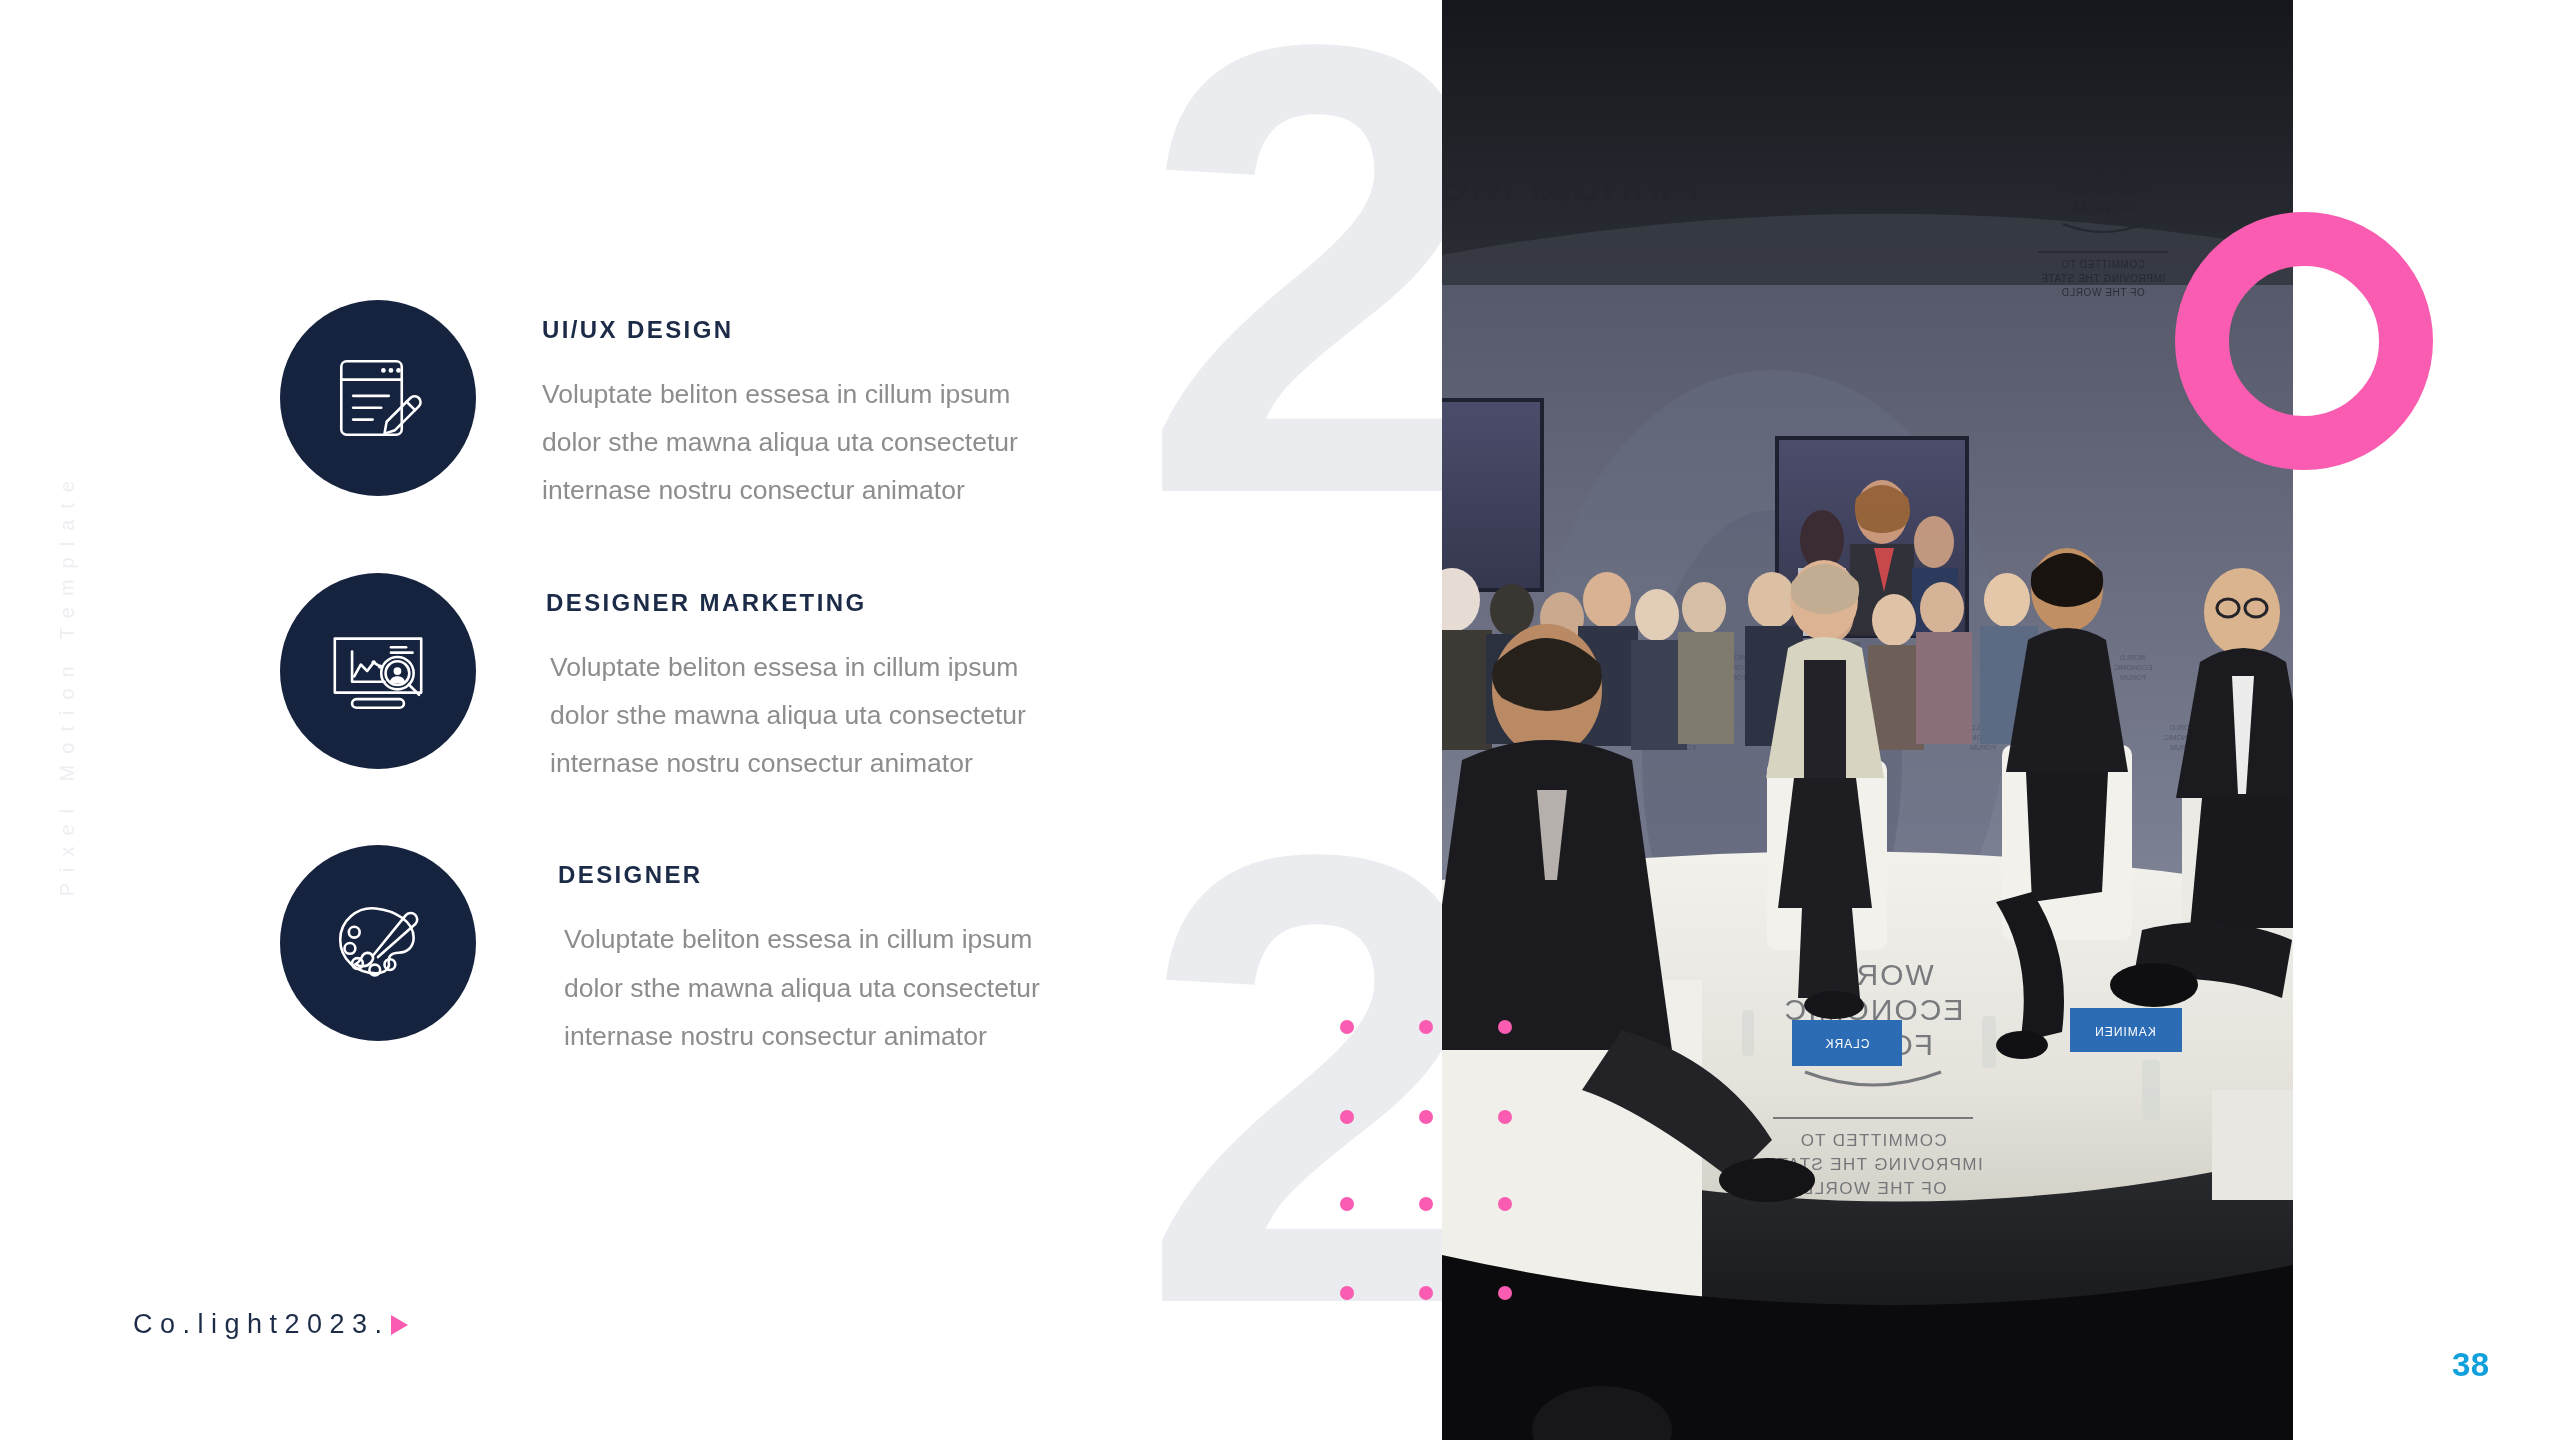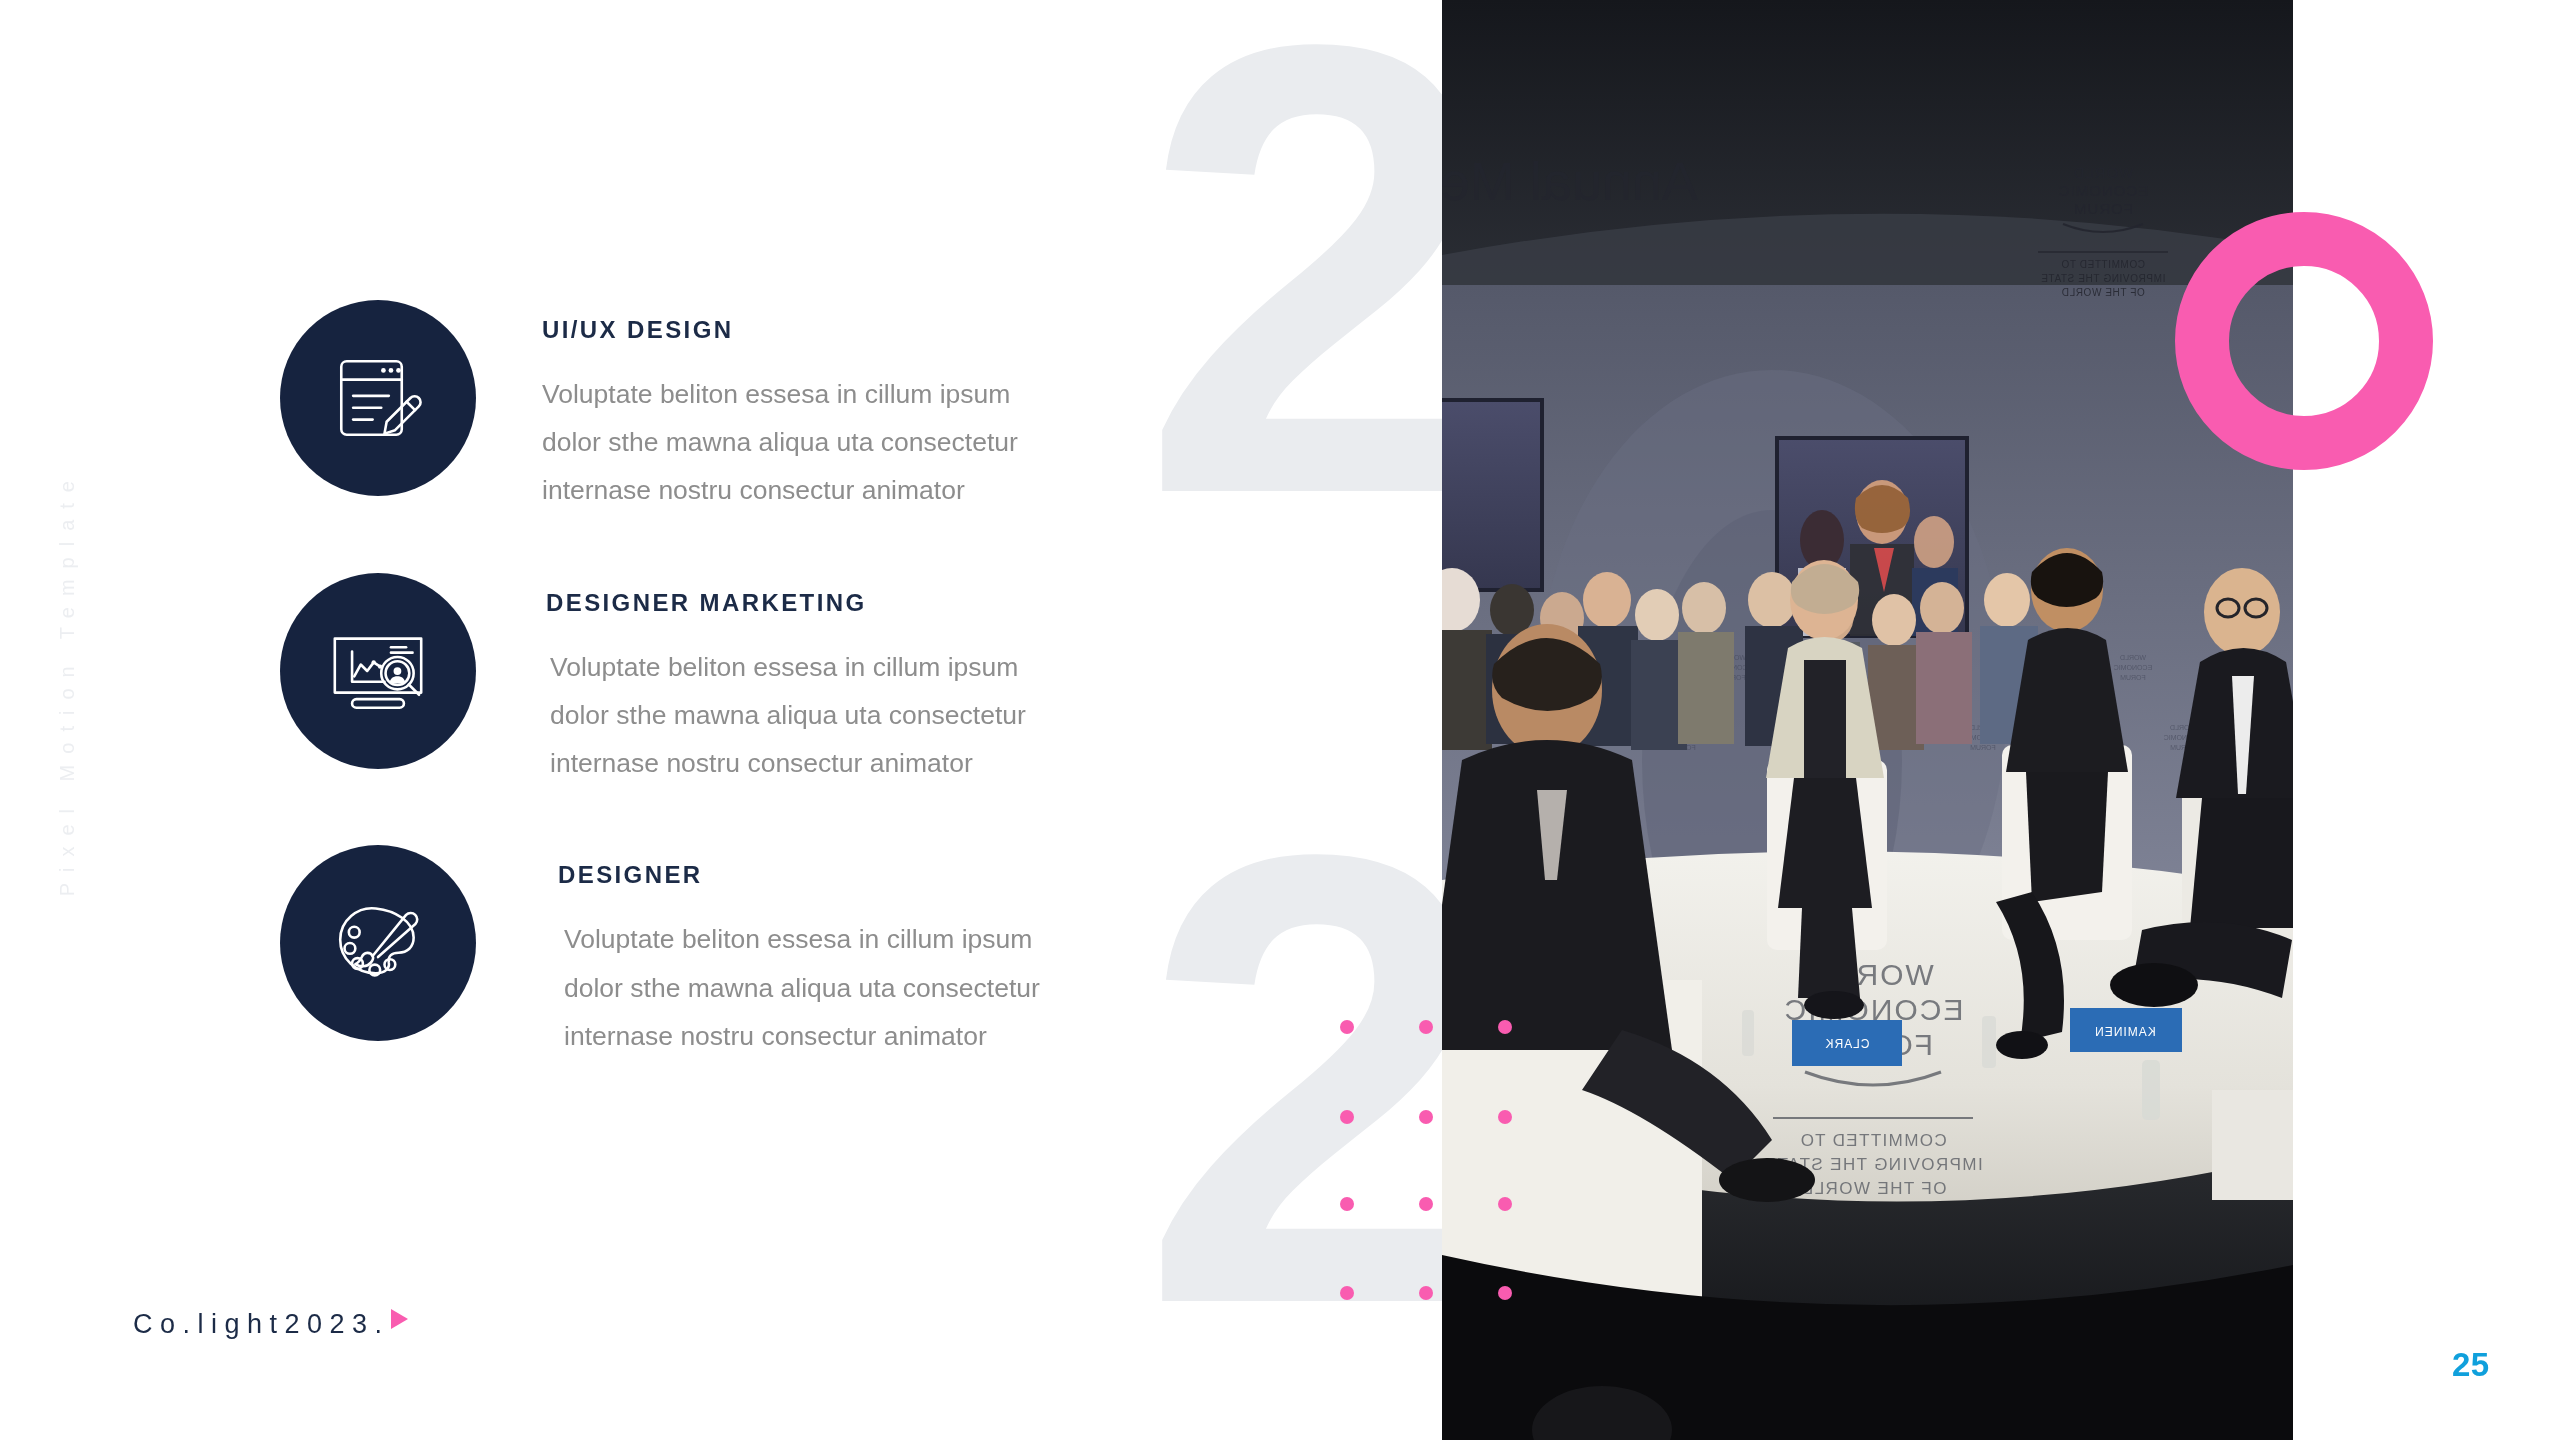--- a/index.html
+++ b/index.html
@@ -120,21 +120,21 @@
     border-radius:50%;
     background:#f95cb0;
     display:block;
   }
 
   
   .logo{
     position:absolute;
     left:133px; top:1309px;
     display:flex;
-    align-items:flex-start;
+    align-items:center;
     white-space:nowrap;
   }
   .logo-text{
     color:#1c2b47;
     font-size:27px;
     letter-spacing:7.5px;
     font-weight:400;
   }
   .logo-play{
     width:0; height:0;
@@ -478,13 +478,13 @@
   <i style="left:0px;   top:266px;"></i>
   <i style="left:79px;  top:266px;"></i>
   <i style="left:158px; top:266px;"></i>
 </div>
 
 <div class="logo">
   <span class="logo-text">Co.light2023.</span>
   <span class="logo-play"></span>
 </div>
 
-<div class="page-number">25</div>
+<div class="page-number">38</div>
 
 </body></html>

